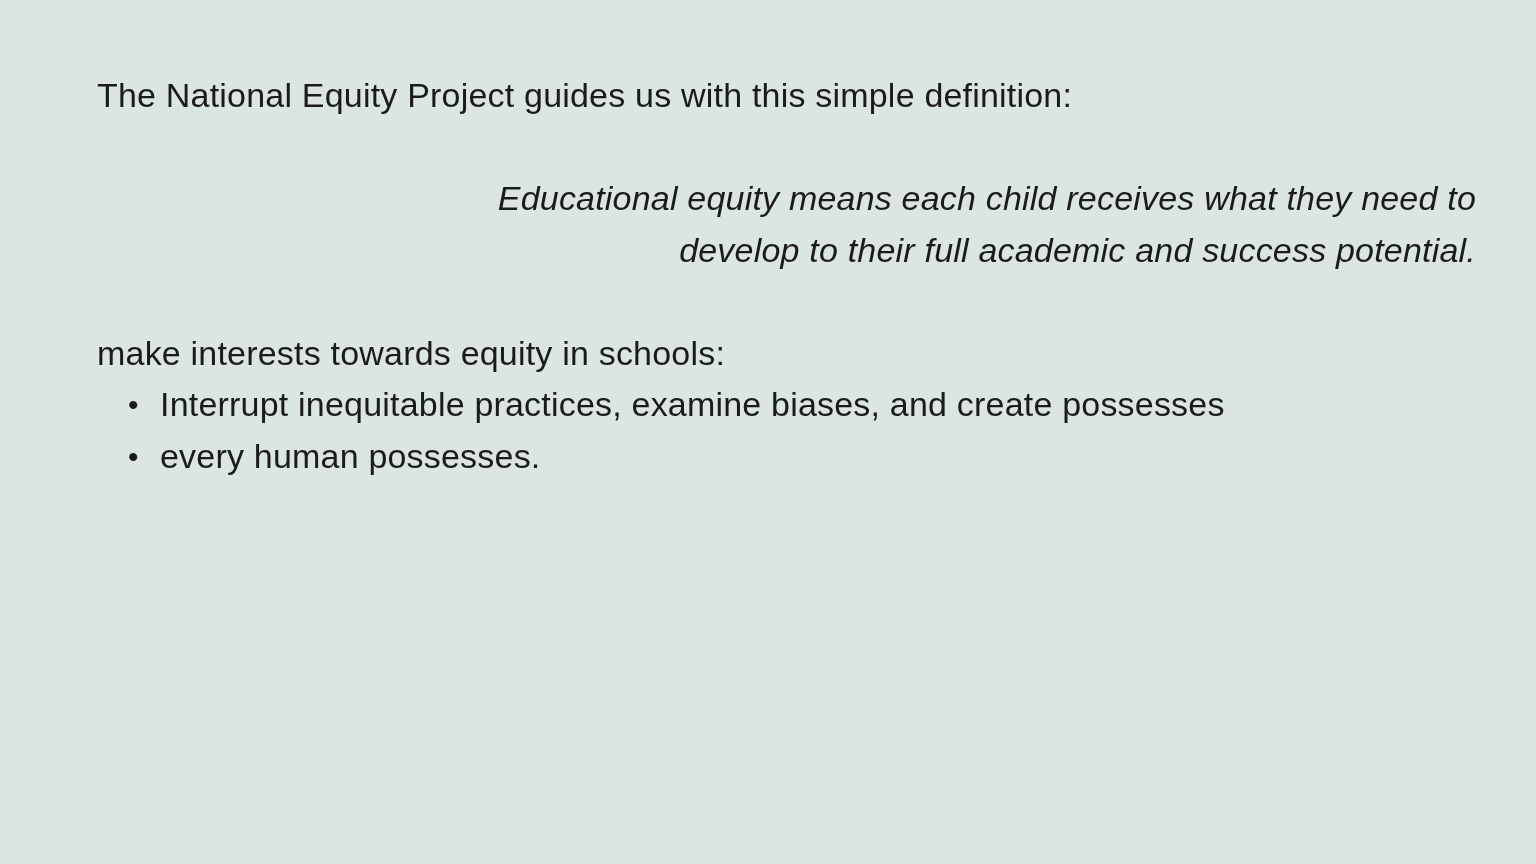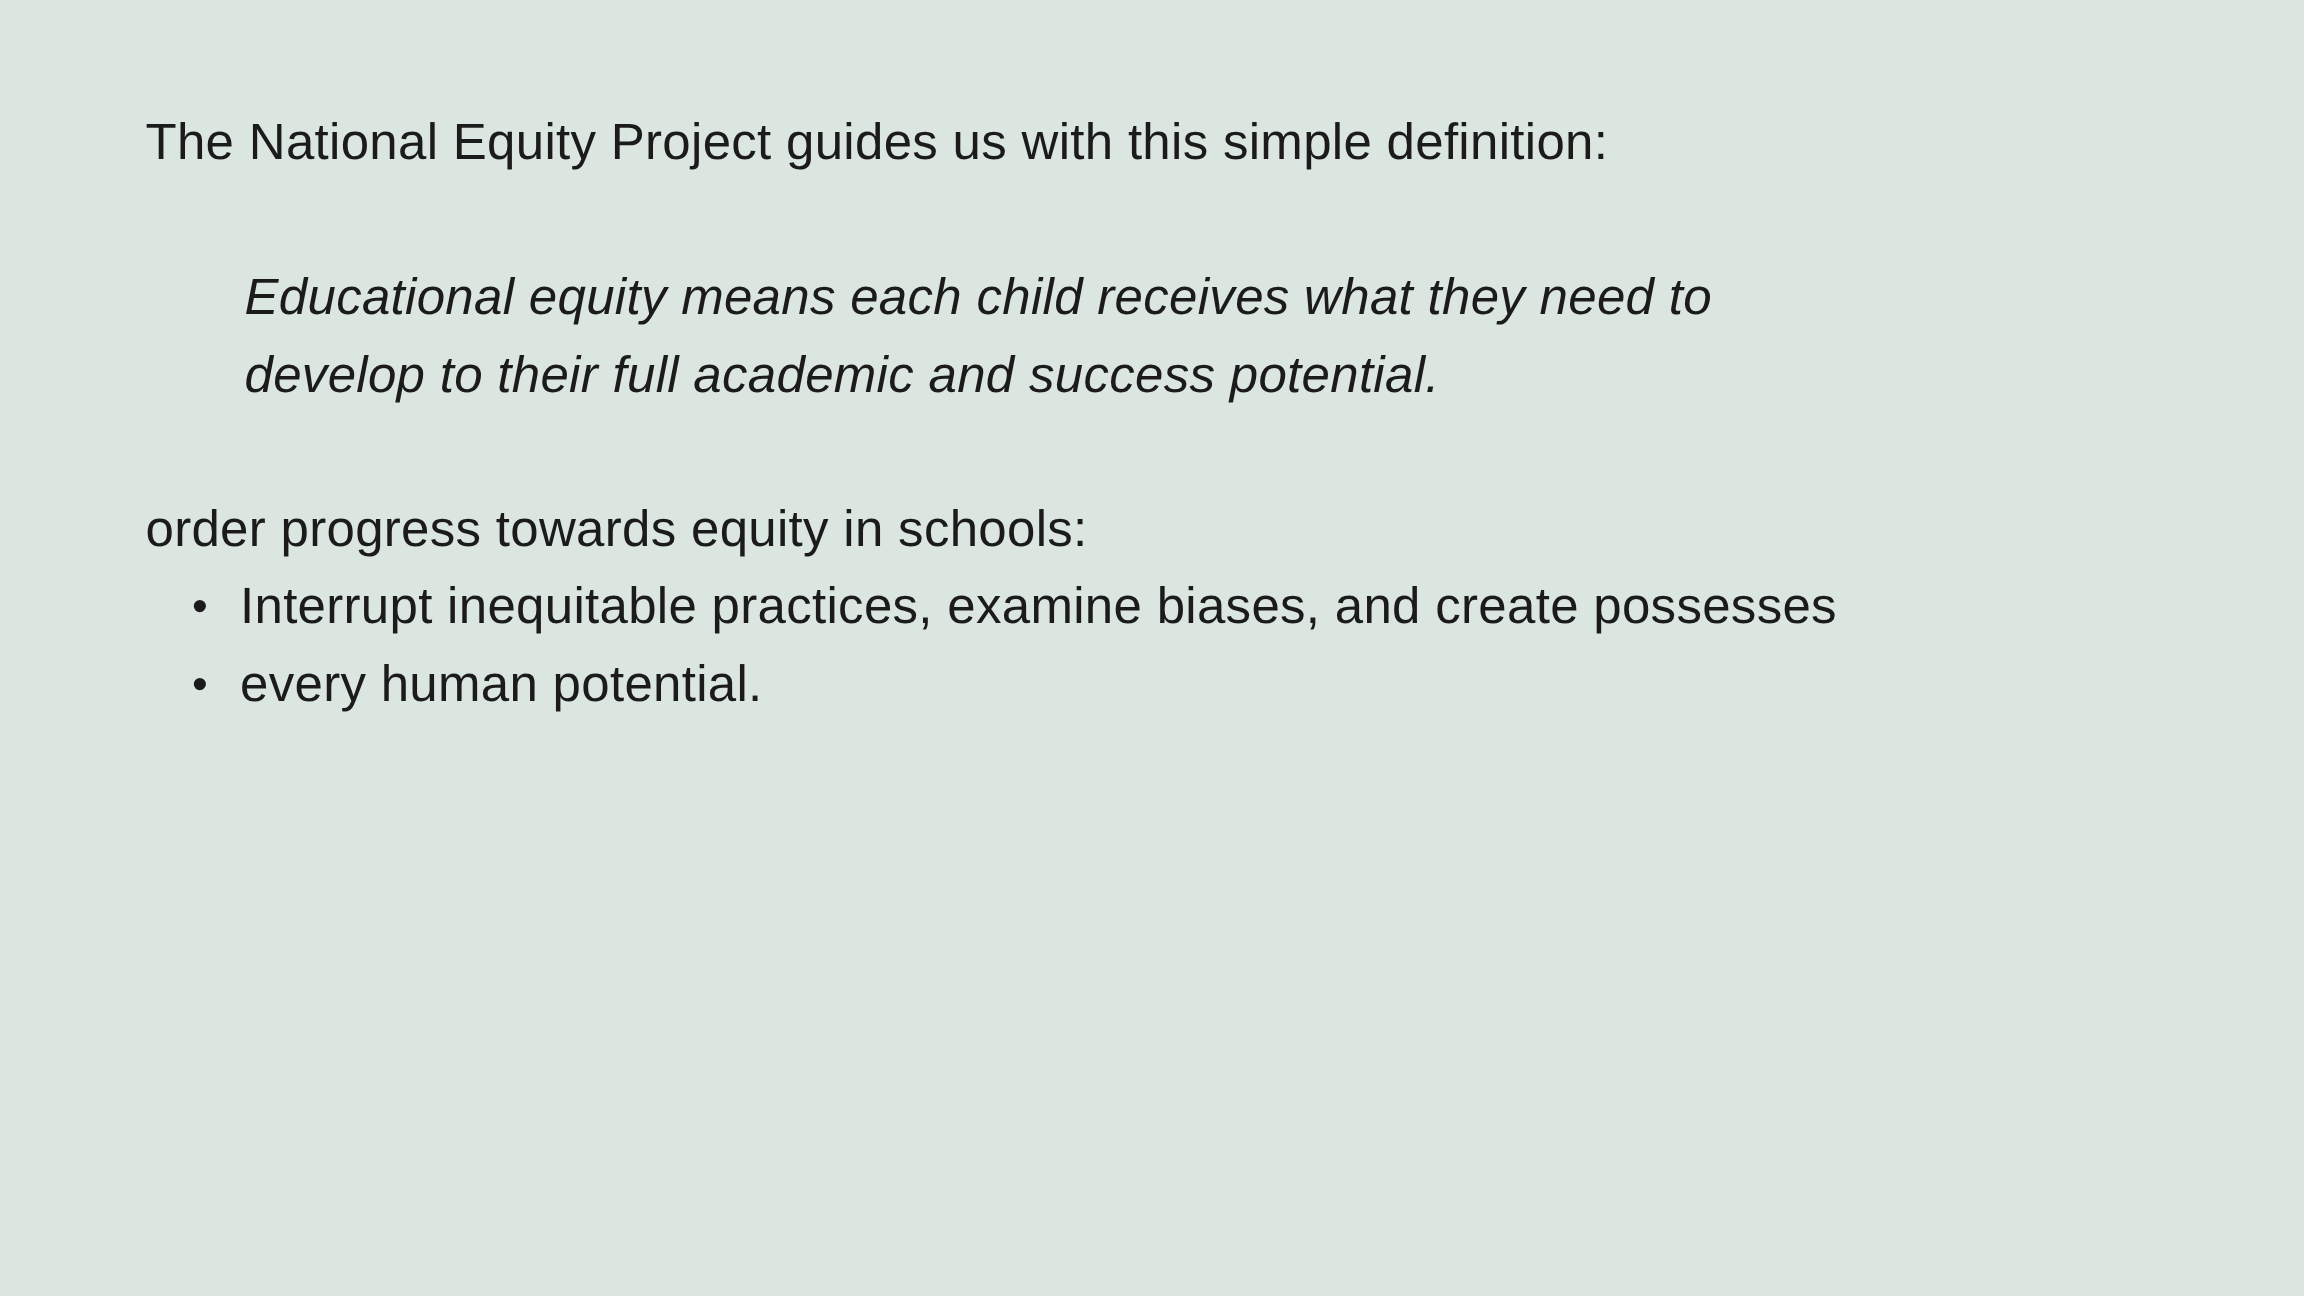--- a/index.html
+++ b/index.html
@@ -26,20 +26,21 @@
   }
   .line {
     white-space: nowrap;
   }
   .spacer {
     height: 51.5px;
   }
   .quote {
     margin: 0 0 0 66px;
     font-style: italic;
+    text-align: right;
   }
   ul.bullets {
     list-style: none;
     margin: 0;
     padding: 0;
   }
   ul.bullets li {
     position: relative;
     padding-left: 63px;
   }
@@ -62,25 +63,25 @@
   <div class="spacer"></div>
 
   <blockquote class="quote">
     <div class="line">Educational equity means each child receives what they need to</div>
     <div class="line">develop to their full academic and success potential.</div>
   </blockquote>
 
   <div class="spacer"></div>
 
   <div>
-    <div class="line">order progress towards equity in schools:</div>
+    <div class="line">make interests towards equity in schools:</div>
   </div>
 
   <ul class="bullets">
     <li>
       <div class="line">Interrupt inequitable practices, examine biases, and create possesses</div>
     </li>
     <li>
-      <div class="line">every human potential.</div>
+      <div class="line">every human possesses.</div>
     </li>
   </ul>
 
 </div>
 
 </body></html>

